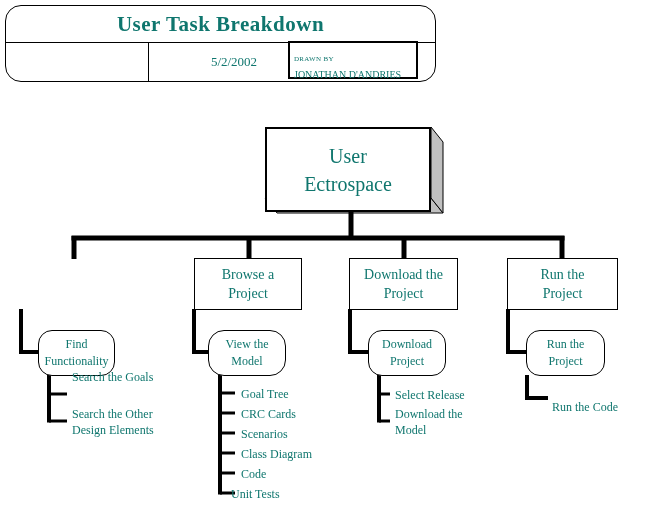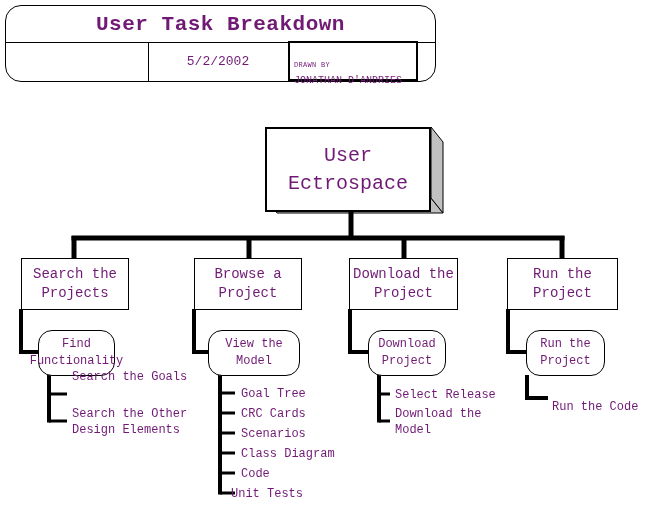--- a/index.html
+++ b/index.html
@@ -1,34 +1,34 @@
 <!DOCTYPE html>
 <html><head>
 <meta charset="utf-8">
 <style>
   html,body{margin:0;padding:0;background:#ffffff;}
   #canvas{
     position:relative;width:669px;height:508px;background:#ffffff;
-    font-family:Liberation Mono, monospace;color:#701a75;overflow:hidden;
+    font-family:Liberation Serif, serif;color:#0f766e;overflow:hidden;
   }
   #wires{position:absolute;left:0;top:0;width:669px;height:508px;}
   .stroke{stroke:#000;fill:none;}
   .poly{stroke:#000;stroke-width:1;}
 
   
   .tblock{position:absolute;left:5px;top:5px;width:429px;height:75px;
           border:1px solid #000;border-radius:16px;}
   .trow{position:absolute;left:0;top:0;width:100%;height:36px;
         border-bottom:1px solid #000;display:flex;align-items:center;justify-content:center;}
   .ttitle{font-size:21px;font-weight:bold;letter-spacing:0.5px;}
   .vdiv{position:absolute;left:142px;top:36px;width:1px;height:39px;background:#000;}
   .tdate{position:absolute;left:142px;top:36px;width:140px;height:39px;
-         display:flex;align-items:center;justify-content:center;font-size:13px;}
+         display:flex;align-items:center;justify-content:center;font-size:13px;padding-left:16px;}
   .dbox{position:absolute;left:282px;top:35px;width:130px;height:38px;
-        border:2px solid #000;box-sizing:border-box;padding:18px 4px;background:#fff;}
+        border:2px solid #000;box-sizing:border-box;padding:12px 4px;background:#fff;}
   .dlabel{font-size:7px;letter-spacing:0.3px;}
   .dname{font-size:10px;margin-top:6px;white-space:nowrap;}
 
   
   .node{position:absolute;background:#fff;box-sizing:border-box;
         display:flex;align-items:center;justify-content:center;
         text-align:center;white-space:pre-line;}
   .root{left:265px;top:127px;width:166px;height:85px;border:2px solid #000;
         font-size:20px;line-height:28px;}
   .task{border:1px solid #000;font-size:14px;line-height:19px;top:258px;height:52px;}
@@ -83,32 +83,30 @@
     <div class="tdate">5/2/2002</div>
     <div class="dbox">
       <div class="dlabel">DRAWN BY</div>
       <div class="dname">JONATHAN D'ANDRIES</div>
     </div>
   </div>
 
   <div class="node root">User
 Ectrospace</div>
 
-  <div class="node task" style="left:21px;width:108px;">Search the
-Projects</div>
   <div class="node task" style="left:194px;width:108px;">Browse a
 Project</div>
   <div class="node task" style="left:349px;width:109px;">Download the
 Project</div>
   <div class="node task" style="left:507px;width:111px;">Run the
 Project</div>
 
   <div class="node sub" style="left:38px;width:77px;">Find
 Functionality</div>
-  <div class="node sub" style="left:208px;width:92px;">View the
+  <div class="node sub" style="left:208px;width:78px;border-radius:16px;">View the
 Model</div>
   <div class="node sub" style="left:368px;width:78px;">Download
 Project</div>
   <div class="node sub" style="left:526px;width:79px;">Run the
 Project</div>
 
   <div class="leaf" style="left:72px;top:369px;">Search the Goals</div>
   <div class="leaf" style="left:72px;top:406px;">Search the Other
 Design Elements</div>
 

